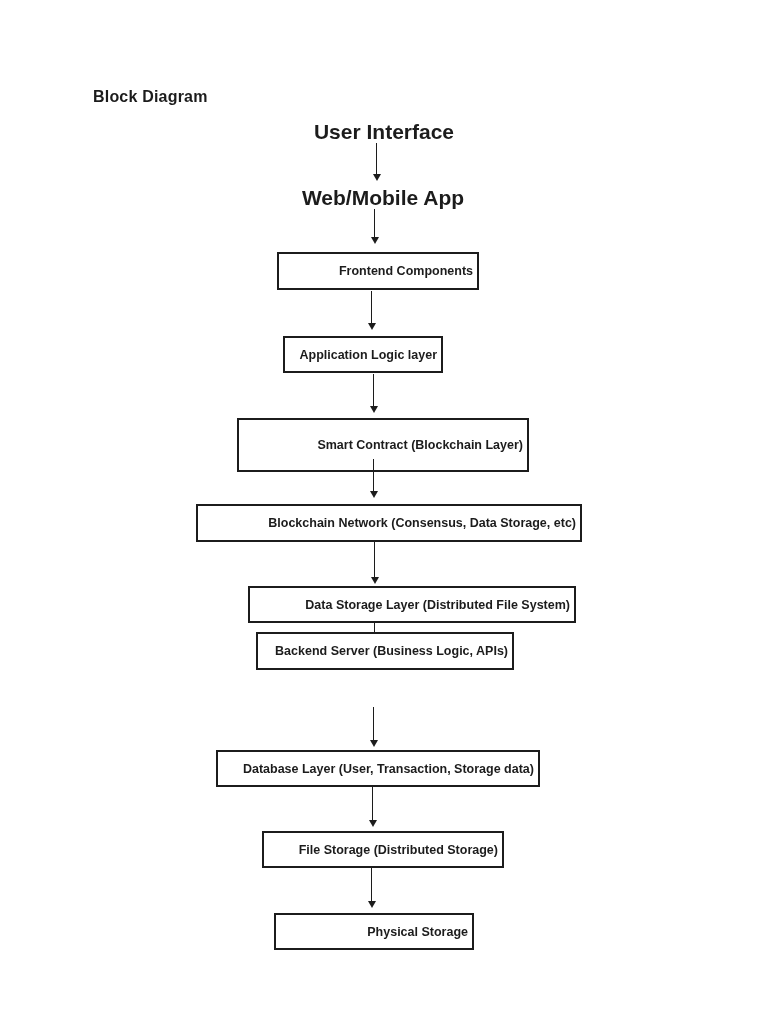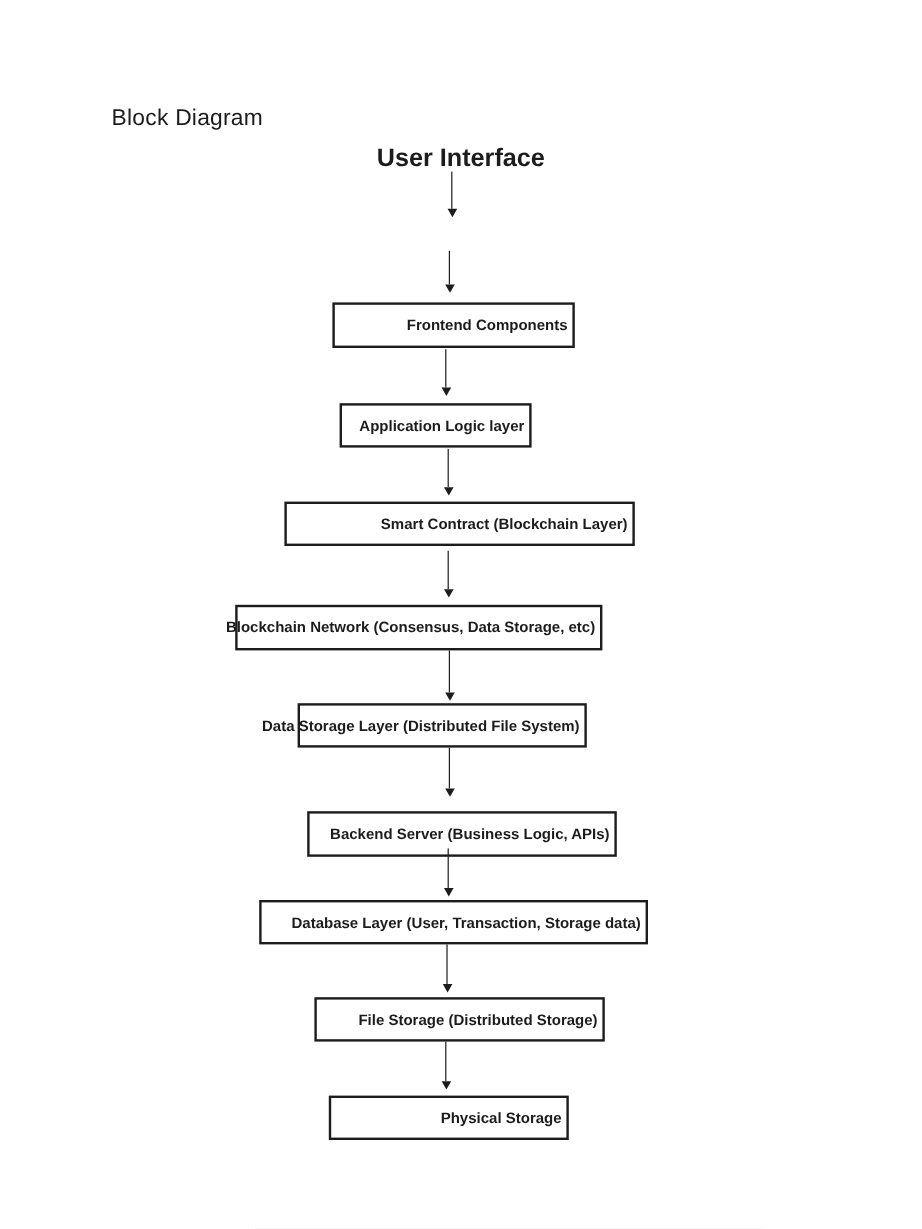--- a/index.html
+++ b/index.html
@@ -12,21 +12,21 @@
     width:768px;height:1024px;
     background:var(--paper);
     font-family:"Liberation Sans", sans-serif;
     color:var(--ink);
     overflow:hidden;
     margin:0 auto;
   }
   .doc-title{
     position:absolute;
     left:93px;top:88px;
-    font-size:19px;font-weight:normal;
+    font-size:16px;font-weight:bold;
     letter-spacing:.2px;
     color:var(--ink);
   }
   .flow-label{
     position:absolute;
     width:220px;
     text-align:center;
     font-size:21px;font-weight:bold;
     color:var(--ink);
   }
@@ -67,20 +67,21 @@
 
   <div class="doc-title">Block Diagram</div>
 
   <div class="flow-label" style="left:274px;top:120px;">User Interface</div>
 
   <div class="arrow" style="left:371px;top:143px;height:38px;">
     <span class="shaft"></span>
     <span class="head"></span>
   </div>
 
+  <div class="flow-label" style="left:273px;top:186px;">Web/Mobile App</div>
 
   <div class="arrow" style="left:369px;top:209px;height:35px;">
     <span class="shaft"></span>
     <span class="head"></span>
   </div>
 
   <div class="box" style="left:277px;top:252px;width:202px;height:38px;">
     <span class="box-label">Frontend Components</span>
   </div>
 
@@ -91,48 +92,48 @@
 
   <div class="box" style="left:283px;top:336px;width:160px;height:37px;">
     <span class="box-label">Application Logic layer</span>
   </div>
 
   <div class="arrow" style="left:368px;top:374px;height:39px;">
     <span class="shaft"></span>
     <span class="head"></span>
   </div>
 
-  <div class="box" style="left:237px;top:418px;width:292px;height:37px;">
+  <div class="box" style="left:237px;top:418px;width:292px;height:54px;">
     <span class="box-label">Smart Contract (Blockchain Layer)</span>
   </div>
 
   <div class="arrow" style="left:368px;top:459px;height:39px;">
     <span class="shaft"></span>
     <span class="head"></span>
   </div>
 
-  <div class="box" style="left:196px;top:504px;width:306px;height:38px;">
+  <div class="box" style="left:196px;top:504px;width:386px;height:38px;">
     <span class="box-label">Blockchain Network (Consensus, Data Storage, etc)</span>
   </div>
 
   <div class="arrow" style="left:369px;top:542px;height:42px;">
     <span class="shaft"></span>
     <span class="head"></span>
   </div>
 
-  <div class="box" style="left:248px;top:586px;width:241px;height:37px;">
+  <div class="box" style="left:248px;top:586px;width:328px;height:37px;">
     <span class="box-label">Data Storage Layer (Distributed File System)</span>
   </div>
 
   <div class="arrow" style="left:369px;top:623px;height:41px;">
     <span class="shaft"></span>
     <span class="head"></span>
   </div>
 
-  <div class="box" style="left:256px;top:676px;width:258px;height:38px;">
+  <div class="box" style="left:256px;top:632px;width:258px;height:38px;">
     <span class="box-label">Backend Server (Business Logic, APIs)</span>
   </div>
 
   <div class="arrow" style="left:368px;top:707px;height:40px;">
     <span class="shaft"></span>
     <span class="head"></span>
   </div>
 
   <div class="box" style="left:216px;top:750px;width:324px;height:37px;">
     <span class="box-label">Database Layer (User, Transaction, Storage data)</span>

